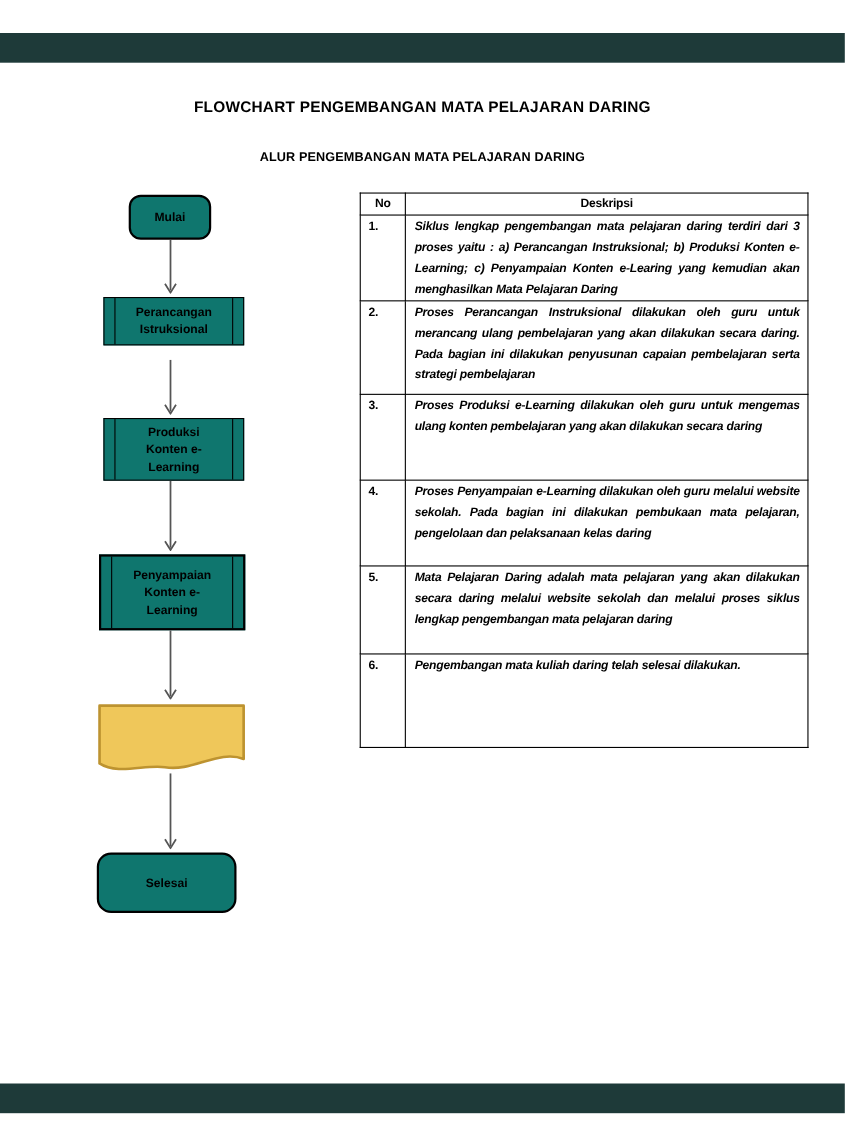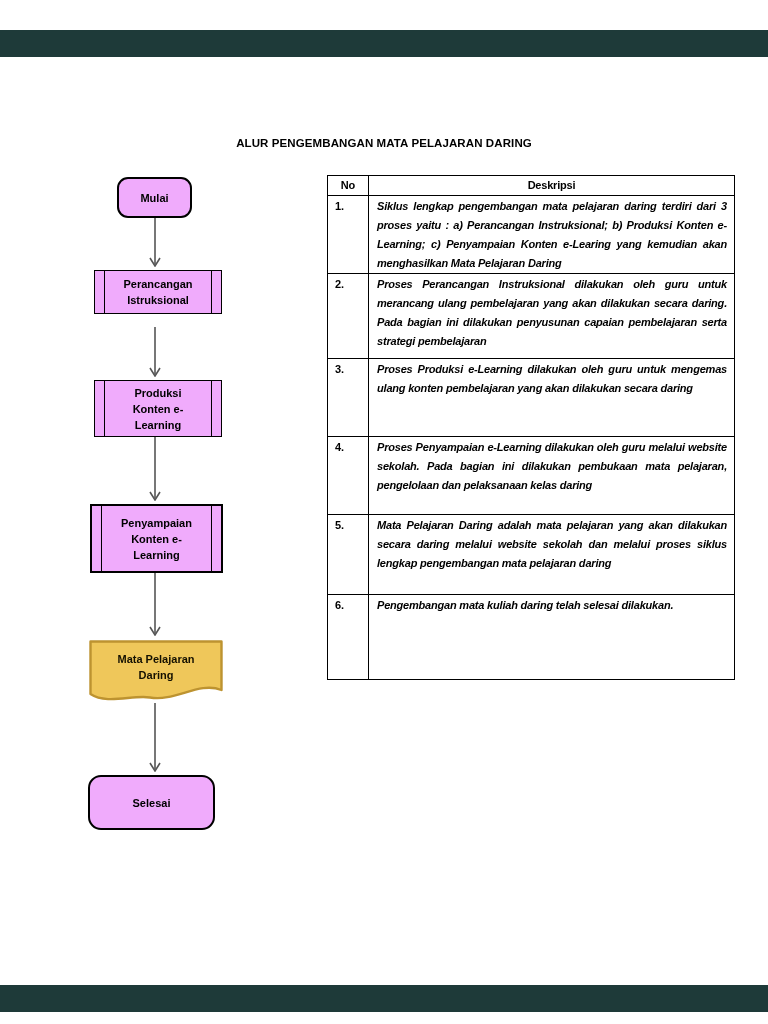--- a/index.html
+++ b/index.html
@@ -22,21 +22,21 @@
   }
   .doc-subtitle {
     position:absolute; top:137px; left:0; width:100%;
     text-align:center; font-size:11.5px; font-weight:bold; letter-spacing:.1px;
   }
 
   
   .node {
     position:absolute; display:flex; align-items:center; justify-content:center;
     text-align:center; font-size:11px; font-weight:bold; line-height:16px;
-    background:#f0abfc; border:2px solid #000;
+    background:#0f766e; border:2px solid #000;
   }
   .multiline { white-space:pre-line; }
   .terminator { border-radius:11px; }
   .predef { border-width:1.5px; }
   .predef::before, .predef::after {
     content:""; position:absolute; top:0; bottom:0; width:0;
     border-left:1.7px solid #000;
   }
   .predef::before { left:9px; }
   .predef::after  { right:9px; }
@@ -68,20 +68,21 @@
   td.txt { padding:1px 7px 0 8px; font-weight:bold; text-align:justify;font-style:italic; }
 </style>
 </head>
 <body>
 
 <div class="page">
 
   <div class="band top"></div>
   <div class="band bottom"></div>
 
+  <div class="doc-title">FLOWCHART PENGEMBANGAN MATA PELAJARAN DARING</div>
   <div class="doc-subtitle">ALUR PENGEMBANGAN MATA PELAJARAN DARING</div>
 
   <div>
 
     <div class="node terminator" style="left:117px;top:177px;width:75px;height:41px;">
       <span class="multiline">Mulai</span>
     </div>
 
     <div class="arrow" style="left:147px;top:218px;height:49px">
       <svg width="16" height="49" viewBox="0 0 16 49">
@@ -125,22 +126,20 @@
       <svg width="16" height="63" viewBox="0 0 16 63">
         <line x1="8" y1="0" x2="8" y2="60" stroke="#555" stroke-width="1.6"></line>
         <polyline points="3,54 8,62 13,54" fill="none" stroke="#555" stroke-width="1.6"></polyline>
       </svg>
     </div>
 
     <div class="docshape" style="left:89px;top:640px;width:134px;height:66px;">
       <svg width="134" height="66" viewBox="0 0 134 66">
         <path d="M1.5,1.5 H132.5 V50 C110,41 86,62 61,57.5 C44,54.5 18,65 1.5,54 Z" fill="#efc75a" stroke="#bd9330" stroke-width="2.4" stroke-linejoin="round"></path>
       </svg>
-      <div class="lbl">Mata Pelajaran
-Daring</div>
     </div>
 
     <div class="arrow" style="left:147px;top:703px;height:69px">
       <svg width="16" height="69" viewBox="0 0 16 69">
         <line x1="8" y1="0" x2="8" y2="66" stroke="#555" stroke-width="1.6"></line>
         <polyline points="3,60 8,68 13,60" fill="none" stroke="#555" stroke-width="1.6"></polyline>
       </svg>
     </div>
 
     <div class="node terminator" style="left:88px;top:775px;width:127px;height:55px;border-radius:13px;">

